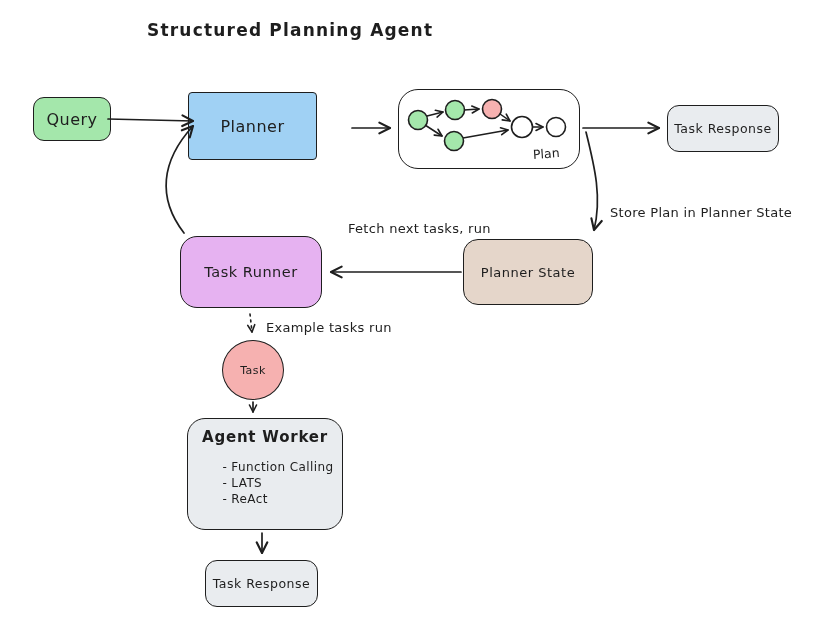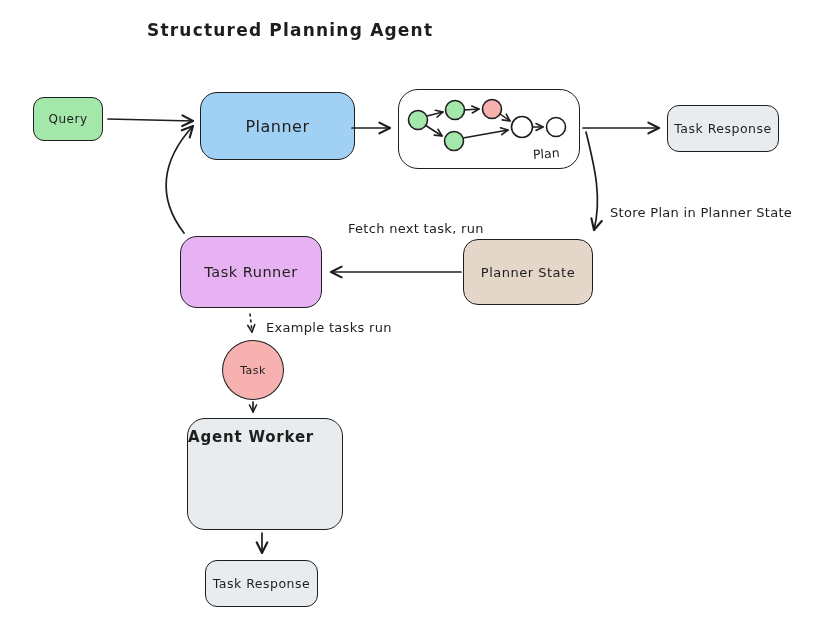--- a/index.html
+++ b/index.html
@@ -9,31 +9,31 @@
   }
   .box{
     position:absolute;border:1.7px solid #1e1e1e;display:flex;
     align-items:center;justify-content:center;box-sizing:border-box;
     letter-spacing:0.5px;
   }
   #title{
     position:absolute;left:147px;top:20px;font-size:17px;font-weight:600;
     letter-spacing:1.2px;
   }
-  #query-box{left:33px;top:97px;width:70px;height:44px;border-radius:11px;font-size:12px;}
-  #planner-box{left:200px;top:92px;width:155px;height:68px;border-radius:17px;font-size:16px;}
+  #query-box{left:33px;top:97px;width:78px;height:44px;border-radius:11px;font-size:16px;}
+  #planner-box{left:188px;top:92px;width:129px;height:68px;border-radius:4px;font-size:16px;}
   #plan-box{left:398px;top:89px;width:182px;height:80px;border-radius:20px;background:#fff;}
   #plan-label{position:absolute;left:533px;top:146px;font-size:12.5px;transform:rotate(-4deg);}
   #task-response-top{left:667px;top:105px;width:112px;height:47px;border-radius:12px;font-size:12.5px;}
   #planner-state-box{left:463px;top:239px;width:130px;height:66px;border-radius:15px;font-size:13px;}
   #task-runner-box{left:180px;top:236px;width:142px;height:72px;border-radius:17px;font-size:14.5px;}
   #task-circle{left:222px;top:340px;width:62px;height:60px;border-radius:50%;font-size:11px;}
   #agent-worker-box{
     left:187px;top:418px;width:156px;height:112px;border-radius:18px;
-    flex-direction:column;justify-content:flex-start;align-items:flex-start;padding:9px 0 0 0;
+    flex-direction:column;justify-content:flex-start;align-items:center;padding:9px 0 0 0;
   }
   #agent-worker-title{text-align:center;font-size:15px;font-weight:600;letter-spacing:0.8px;}
   #agent-worker-list{margin-top:13px;padding-left:26px;font-size:12px;line-height:16px;letter-spacing:0.4px;}
   #task-response-bottom{left:205px;top:560px;width:113px;height:47px;border-radius:12px;font-size:12.5px;}
   .edge-label{position:absolute;font-size:13px;letter-spacing:0.3px;white-space:nowrap;}
   #fetch-label{left:348px;top:221px;}
   #store-label{left:610px;top:205px;}
   #example-label{left:266px;top:320px;}
   #arrow-layer{position:absolute;left:0;top:0;z-index:5;pointer-events:none;}
 </style>
@@ -66,27 +66,32 @@
   <div id="task-runner-box" class="box" style="background-color: rgb(230, 178, 241); align-items: center;">
     <span>Task Runner</span>
   </div>
 
   <div id="task-circle" class="box" style="background-color: rgb(246, 177, 176);">
     <span>Task</span>
   </div>
 
   <div id="agent-worker-box" class="box" style="background-color: rgb(233, 236, 239);">
     <div id="agent-worker-title">Agent Worker</div>
+    <div id="agent-worker-list">
+      <div>- Function Calling</div>
+      <div>- LATS</div>
+      <div>- ReAct</div>
+    </div>
   </div>
 
   <div id="task-response-bottom" class="box" style="background-color: rgb(233, 236, 239);">
     <span>Task Response</span>
   </div>
 
-  <div id="fetch-label" class="edge-label">Fetch next task, run</div>
+  <div id="fetch-label" class="edge-label">Fetch next tasks, run</div>
   <div id="store-label" class="edge-label">Store Plan in Planner State</div>
   <div id="example-label" class="edge-label">Example tasks run</div>
 
   <svg id="arrow-layer" width="825" height="632" viewBox="0 0 825 632">
     <defs>
       <marker id="ah" markerUnits="userSpaceOnUse" markerWidth="16" markerHeight="16" viewBox="0 0 12 12" refX="10" refY="6" orient="auto">
         <path d="M2,2 L10,6 L2,10" fill="none" stroke="#1e1e1e" stroke-width="1.6" stroke-linecap="round" stroke-linejoin="round"></path>
       </marker>
       <marker id="ah-sm" markerUnits="userSpaceOnUse" markerWidth="12" markerHeight="12" viewBox="0 0 12 12" refX="10" refY="6" orient="auto">
         <path d="M3,2.5 L10,6 L3,9.5" fill="none" stroke="#1e1e1e" stroke-width="1.6" stroke-linecap="round" stroke-linejoin="round"></path>

